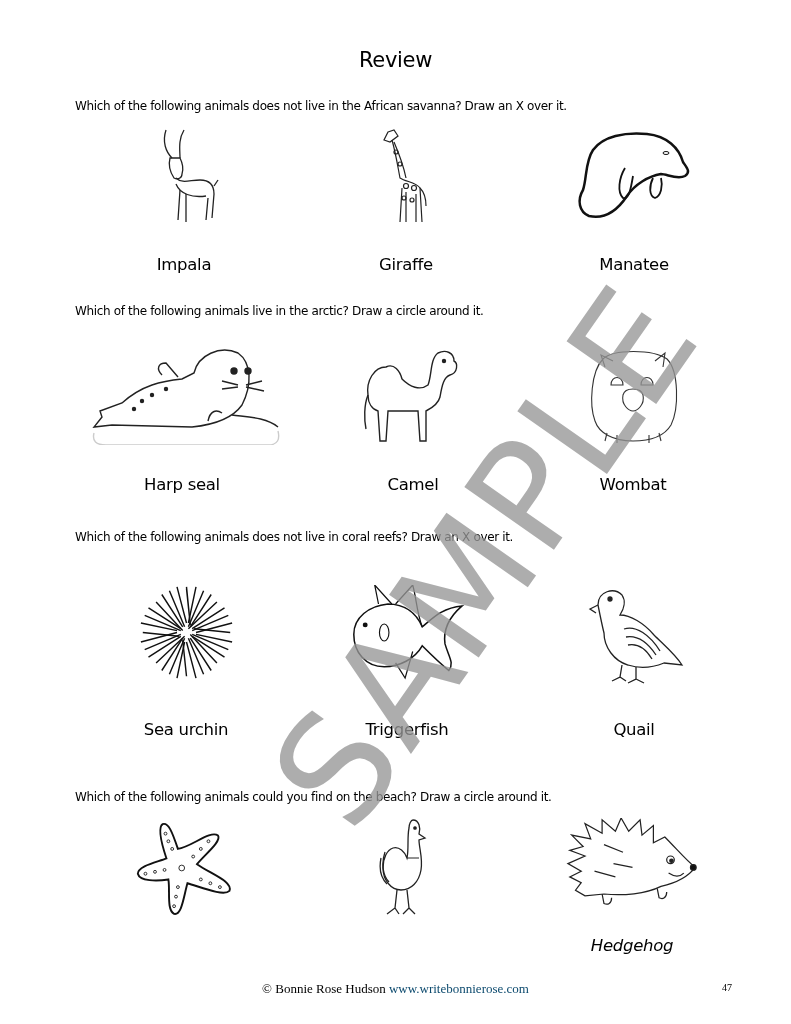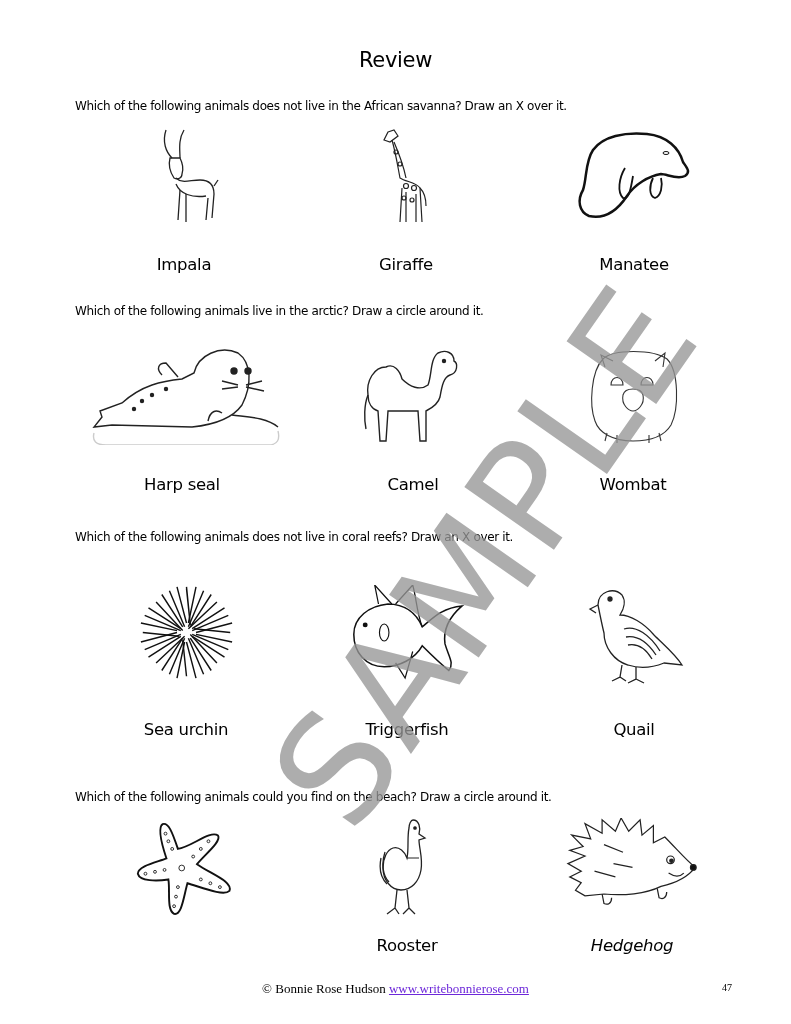--- a/index.html
+++ b/index.html
@@ -18,21 +18,21 @@
     .animal { position: absolute; width: 200px; text-align: center; }
     .animal svg { display: block; margin: 0 auto; }
     .animal .label {
       position: absolute; left: 0; width: 100%; text-align: center;
       font-size: 16.5px; letter-spacing: -0.3px;
     }
     .footer {
       position: absolute; top: 981px; left: 0; width: 100%;
       text-align: center; font-family: "Liberation Serif", serif; font-size: 13px;
     }
-    .footer a { color: #6d28d9; text-decoration: underline; }
+    .footer a { color: #0c4a6e; }
     .page-number {
       position: absolute; top: 982px; left: 722px;
       font-family: "Liberation Serif", serif; font-size: 10px;
     }
     .watermark {
       position: absolute; left: 180px; top: 470px;
       font-family: "DejaVu Sans", sans-serif;
       font-size: 150px; color: rgba(150,150,150,0.78);
       transform: rotate(-55deg); transform-origin: center;
       letter-spacing: 2px; pointer-events: none; white-space: nowrap;
@@ -190,21 +190,20 @@
 </div>
 
 <div class="animal" style="left:307px; top:818px; height:140px;">
   <svg width="60" height="100" viewBox="0 0 60 100" fill="none" stroke="#222" stroke-width="1.3">
     <path d="M36 2 C42 2 44 10 42 16 L48 20 L42 22 C42 30 46 40 44 52 C42 64 34 72 24 72 C14 72 6 62 6 50 C6 40 10 32 16 30 C22 28 28 34 30 40 C32 30 30 20 32 10 C32 6 34 2 36 2 Z"></path>
     <path d="M4 40 C2 50 4 60 10 66 M8 34 C4 46 6 58 12 64"></path>
     <path d="M30 40 L42 40" stroke-width="1"></path>
     <path d="M20 72 L18 90 L10 96 M18 90 L22 96 M30 72 L32 90 L26 96 M32 90 L38 96"></path>
     <circle cx="38" cy="10" r="1.2" fill="#222"></circle>
   </svg>
-  <div class="label" style="top:118px;">Rooster</div>
 </div>
 
 <div class="animal" style="left:532px; top:818px; height:140px;font-style:italic;">
   <svg width="135" height="95" viewBox="0 0 140 100" fill="none" stroke="#222" stroke-width="1.3">
     <path d="M20 40 L4 34 L18 30 L6 18 L26 22 L20 6 L38 16 L38 2 L52 14 L58 0 L66 14 L78 2 L80 18 L92 8 L92 26 L104 20 C116 32 126 44 136 52 C130 60 118 68 100 72 C84 80 60 82 40 80 L20 82 L10 76 L16 68 L4 62 L16 56 L2 48 Z"></path>
     <path d="M38 80 L40 90 C44 92 48 90 48 84 M96 74 L98 84 C102 86 106 84 106 78"></path>
     <circle cx="110" cy="44" r="4"></circle>
       <circle cx="111" cy="45" r="1.8" fill="#222"></circle>
     <circle cx="134" cy="52" r="3" fill="#111"></circle>
     <path d="M108 58 C114 62 120 62 124 58"></path>

